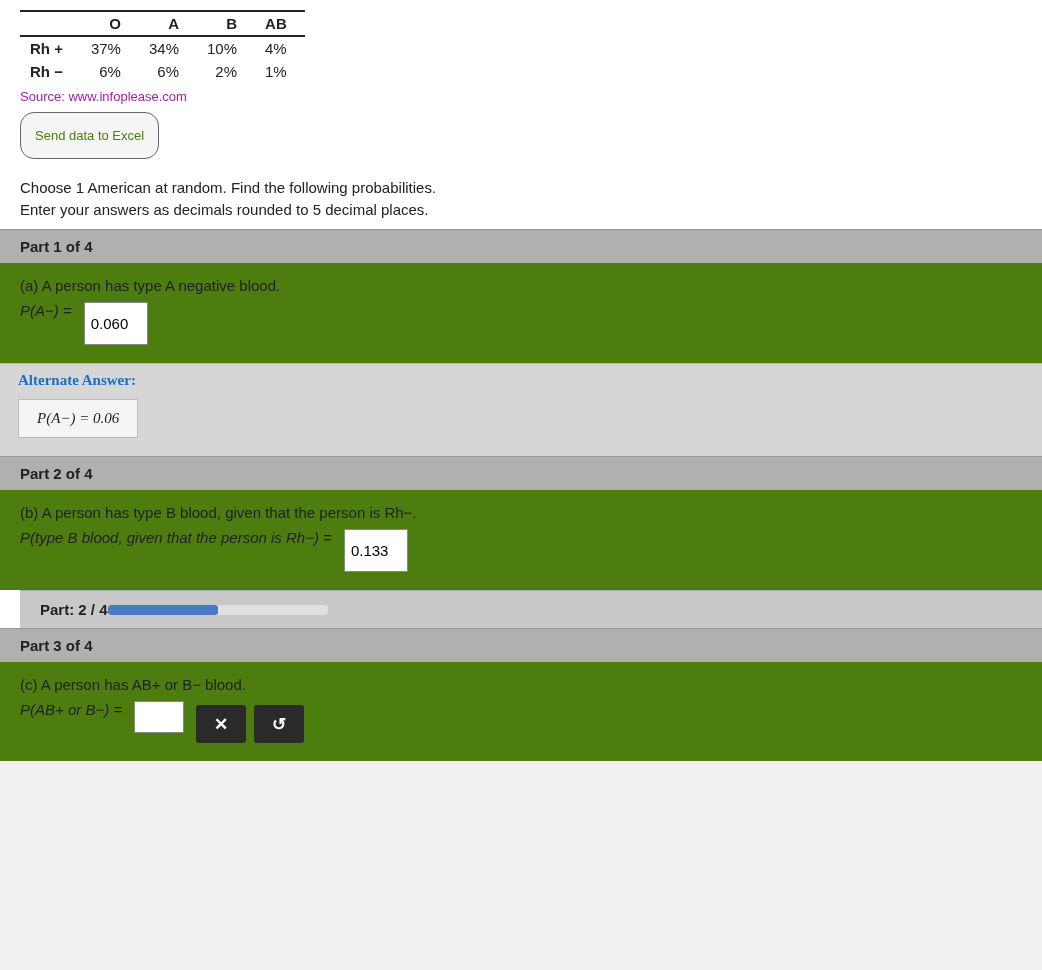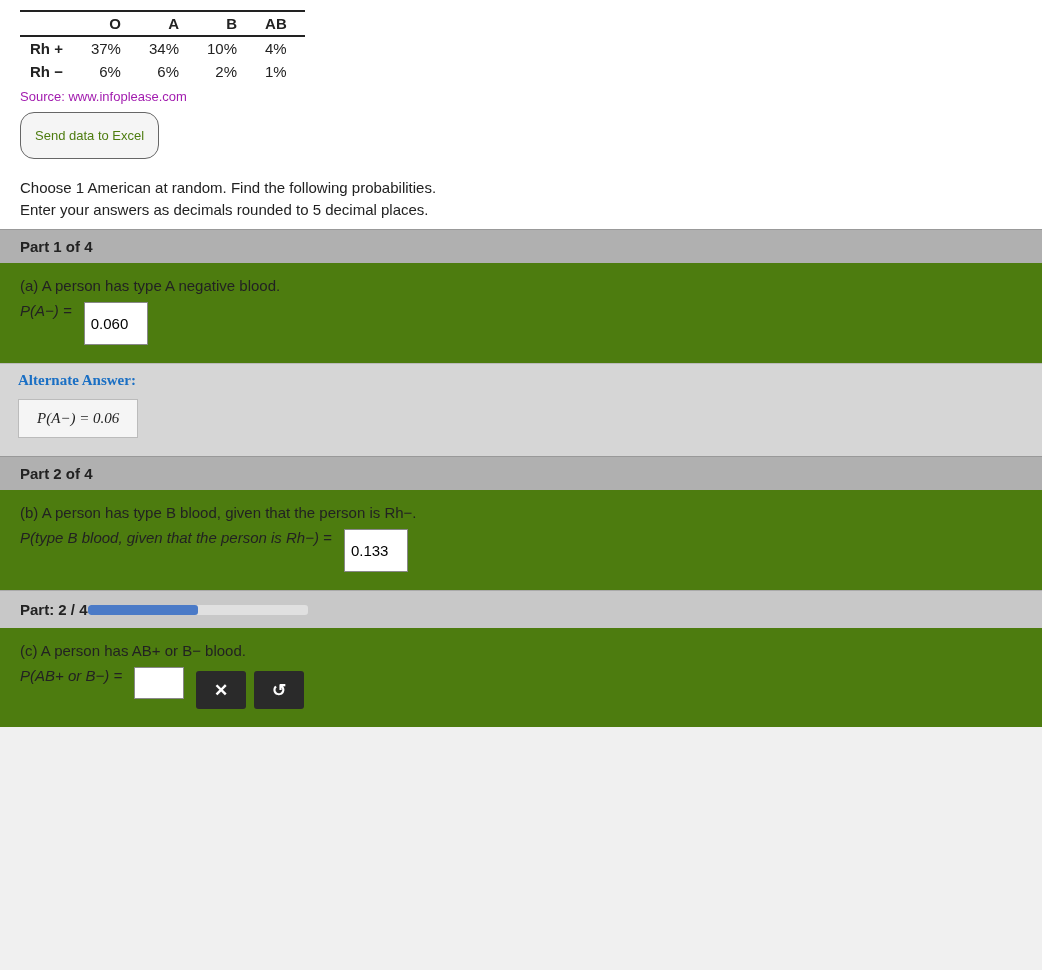--- a/index.html
+++ b/index.html
@@ -134,20 +134,21 @@
       font-style: italic;
     }
 
     
     .progress-section {
       background: #c8c8c8;
       padding: 10px 20px;
       display: flex;
       align-items: center;
       border-top: 1px solid #aaa;
+      margin-left: 20px;
     }
     .progress-label {
       font-size: 15px;
       font-weight: bold;
       white-space: nowrap;
     }
     .progress-bar-bg {
       flex: 1;
       background: #e0e0e0;
       height: 10px;
@@ -267,20 +268,21 @@
   </div>
 
   <div class="progress-section">
     <span class="progress-label">Part: 2 / 4</span>
     <div class="progress-bar-bg">
       <div class="progress-bar-fill" style="width: 50%;"></div>
     </div>
   </div>
 
   <div>
+    <div class="part-header">Part 3 of 4</div>
     <div class="part-body">
       <p>(c) A person has AB+ or B− blood.</p>
       <div class="math-line">
         <span class="math-text"><i>P</i>(<i>AB</i>+ or <i>B</i>−) =</span>
         <input class="small-input" type="text" value="" style="">
         <div class="answer-buttons">
           <button class="btn-action btn-x">✕</button>
           <button class="btn-action btn-refresh">↺</button>
         </div>
       </div>

